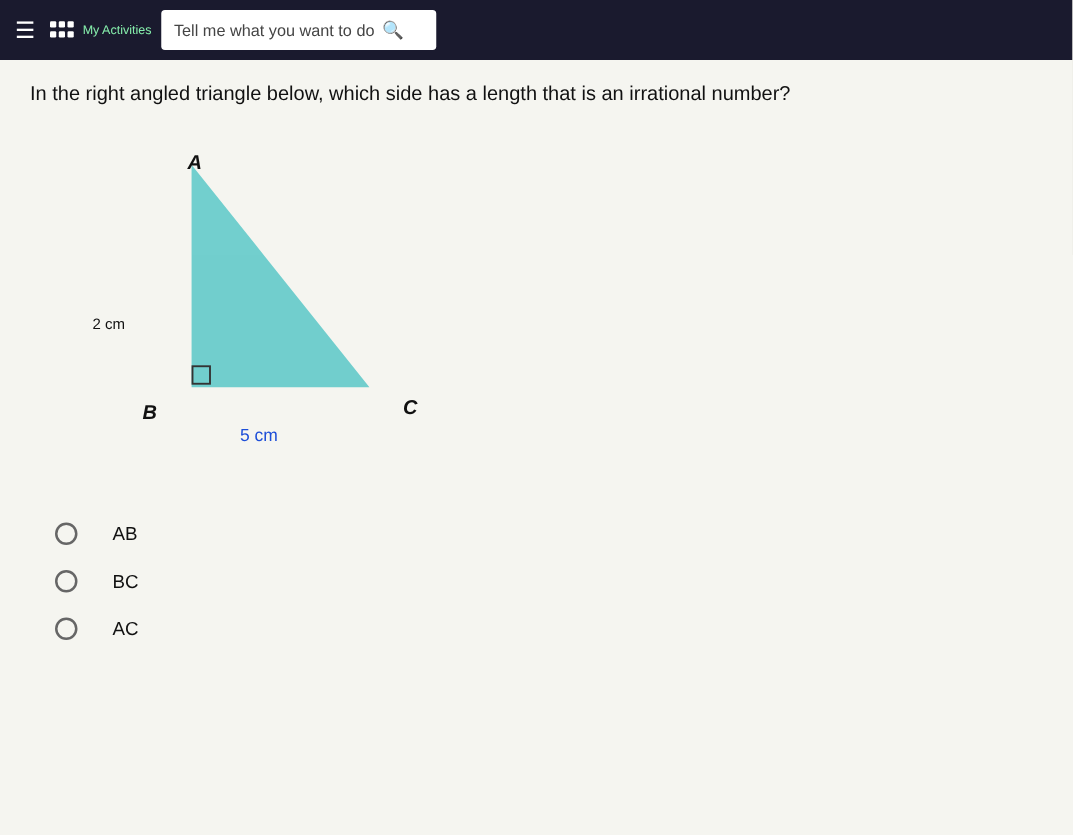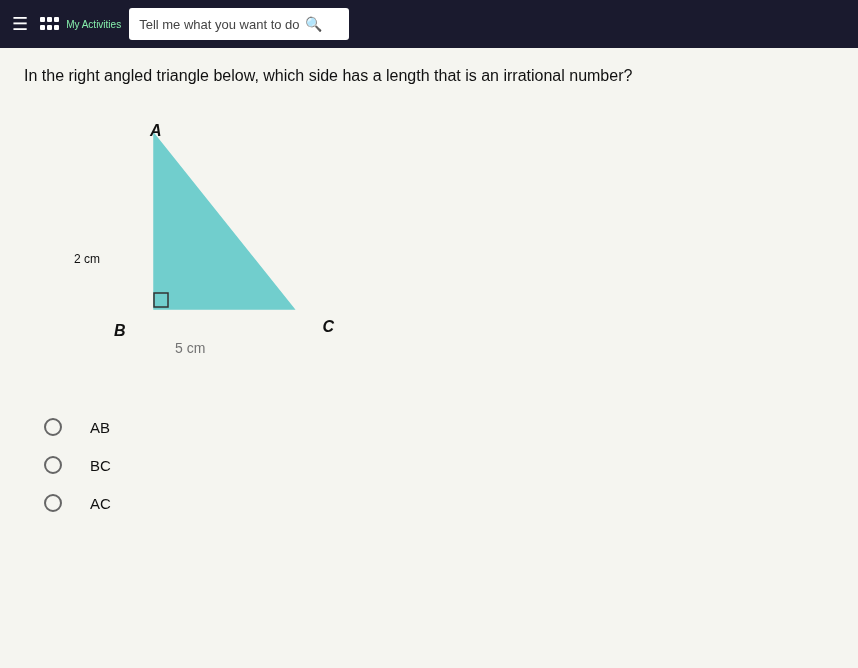--- a/index.html
+++ b/index.html
@@ -125,23 +125,23 @@
       position: absolute;
       top: 105px;
       left: 10px;
       font-size: 12px;
       color: #111;
       margin-top: 33px;
     }
     .label-5cm {
       position: absolute;
       bottom: 38px;
-      left: 111px;
+      left: 128px;
       font-size: 14px;
-      color: #737373;
+      color: #1d4ed8;
     }
 
     
     .options-list {
       list-style: none;
       margin-left: 20px;
       display: flex;
       flex-direction: column;
       gap: 20px;
     }

